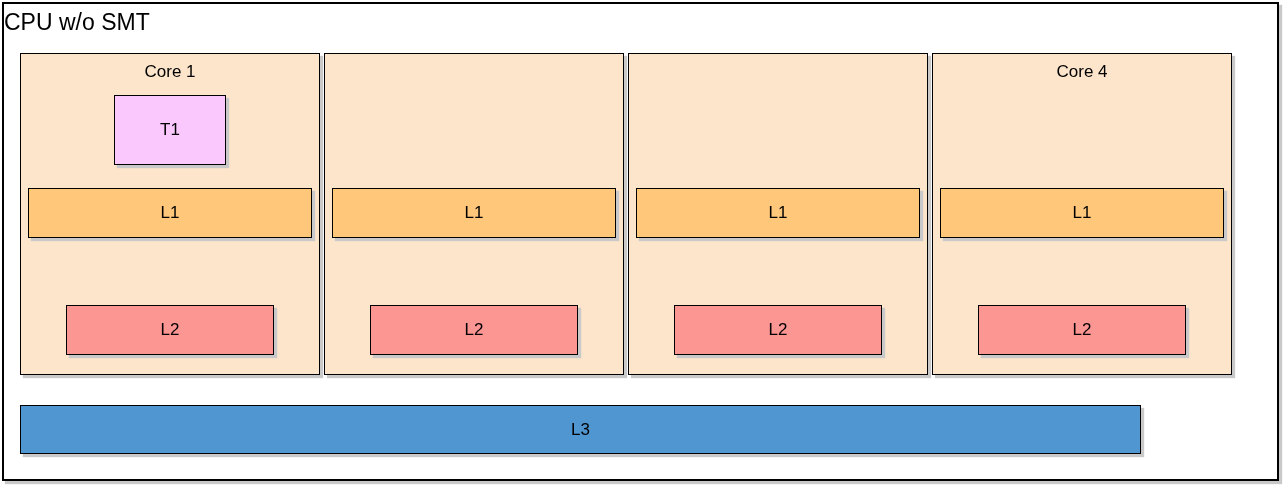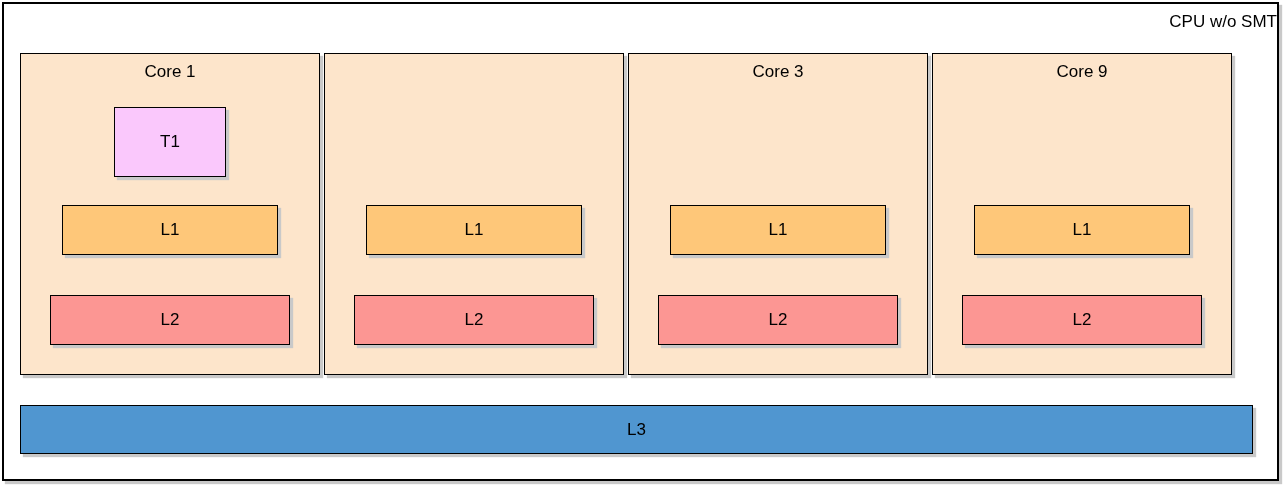--- a/index.html
+++ b/index.html
@@ -14,22 +14,22 @@
     position:absolute;
     left:2px; top:2px;
     width:1277px; height:479px;
     background:#ffffff;
     border:2px solid #000;
     box-shadow:3px 3px 1px var(--shadow, #c9c9c9);
   }
   .diagram-title {
     position:absolute;
     top:7px; left:0; right:0;
-    text-align:right;
-    font-size:17px;
+    text-align:left;
+    font-size:23px;
     line-height:22px;
   }
   .cores-row {
     position:absolute;
     left:16px; top:49px;
     display:flex;
     gap:4px;
   }
   .core-box {
     position:relative;
@@ -53,36 +53,35 @@
     align-items:center;
     justify-content:center;
     font-size:17px;
     border:1.5px solid #000;
     box-shadow:3px 3px 1px var(--shadow, #c9c9c9);
   }
   .thread-box {
     top:41px;
     width:112px; height:70px;
     background:var(--thread-bg, #fac8fc);
-    margin-top:12px;
   }
   .l1-box {
-    top:151px;
-    width:216px; height:50px;
+    top:134px;
+    width:284px; height:50px;
     background:var(--l1-bg, #fec779);
   }
   .l2-box {
-    top:241px;
-    width:240px; height:50px;
+    top:251px;
+    width:208px; height:50px;
     background:var(--l2-bg, #fc9693);
   }
   .l3-box {
     position:absolute;
     left:16px; top:401px;
-    width:1233px; height:49px;
+    width:1121px; height:49px;
     background:var(--l3-bg, #5096d0);
     border:1.5px solid #000;
     box-shadow:3px 3px 1px var(--shadow, #c9c9c9);
     display:flex;
     align-items:center;
     justify-content:center;
     font-size:17px;
   }
 </style>
 </head>
@@ -99,27 +98,26 @@
       <div class="node l1-box">L1</div>
       <div class="node l2-box">L2</div>
     </div>
 
     <div class="core-box">
       <div class="node l1-box">L1</div>
       <div class="node l2-box">L2</div>
     </div>
 
     <div class="core-box">
-      <div class="core-title">Core 3</div>
       <div class="node l1-box">L1</div>
       <div class="node l2-box">L2</div>
     </div>
 
     <div class="core-box">
-      <div class="core-title">Core 9</div>
+      <div class="core-title">Core 4</div>
       <div class="node l1-box">L1</div>
       <div class="node l2-box">L2</div>
     </div>
 
   </div>
 
   <div class="l3-box">L3</div>
 </div>
 
 </body></html>

